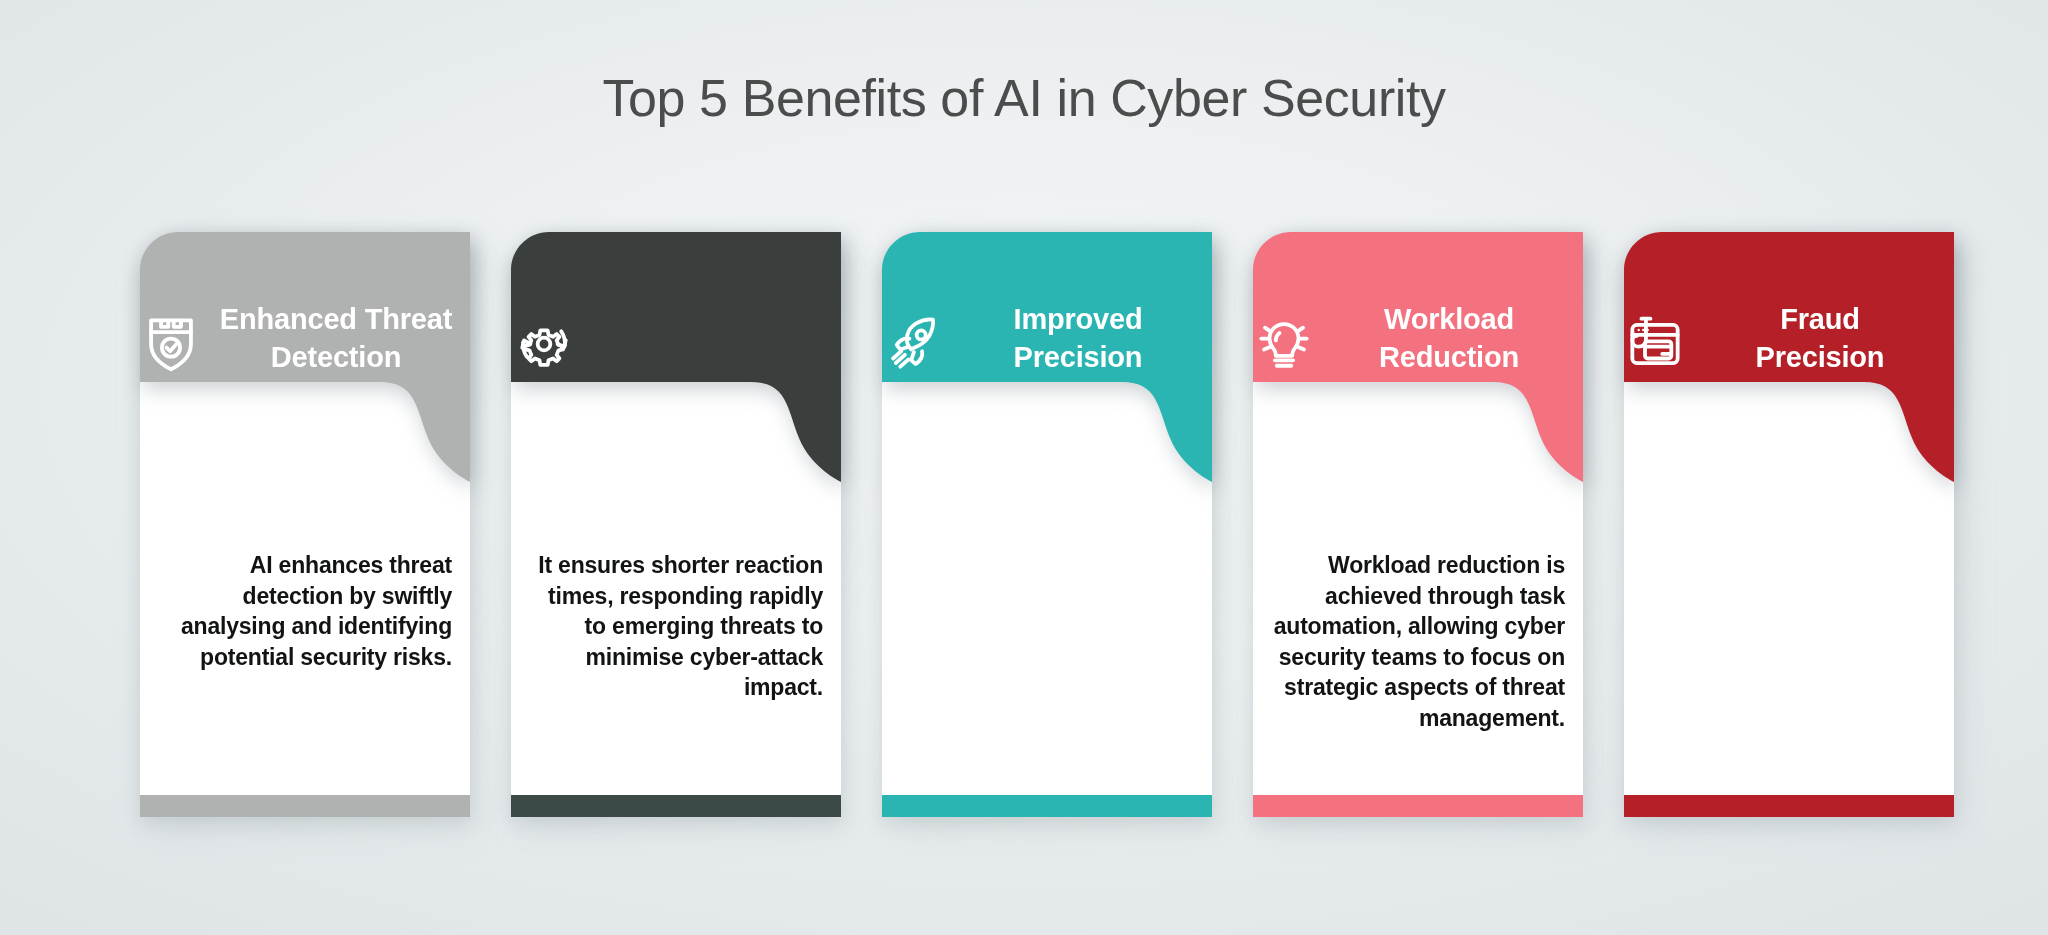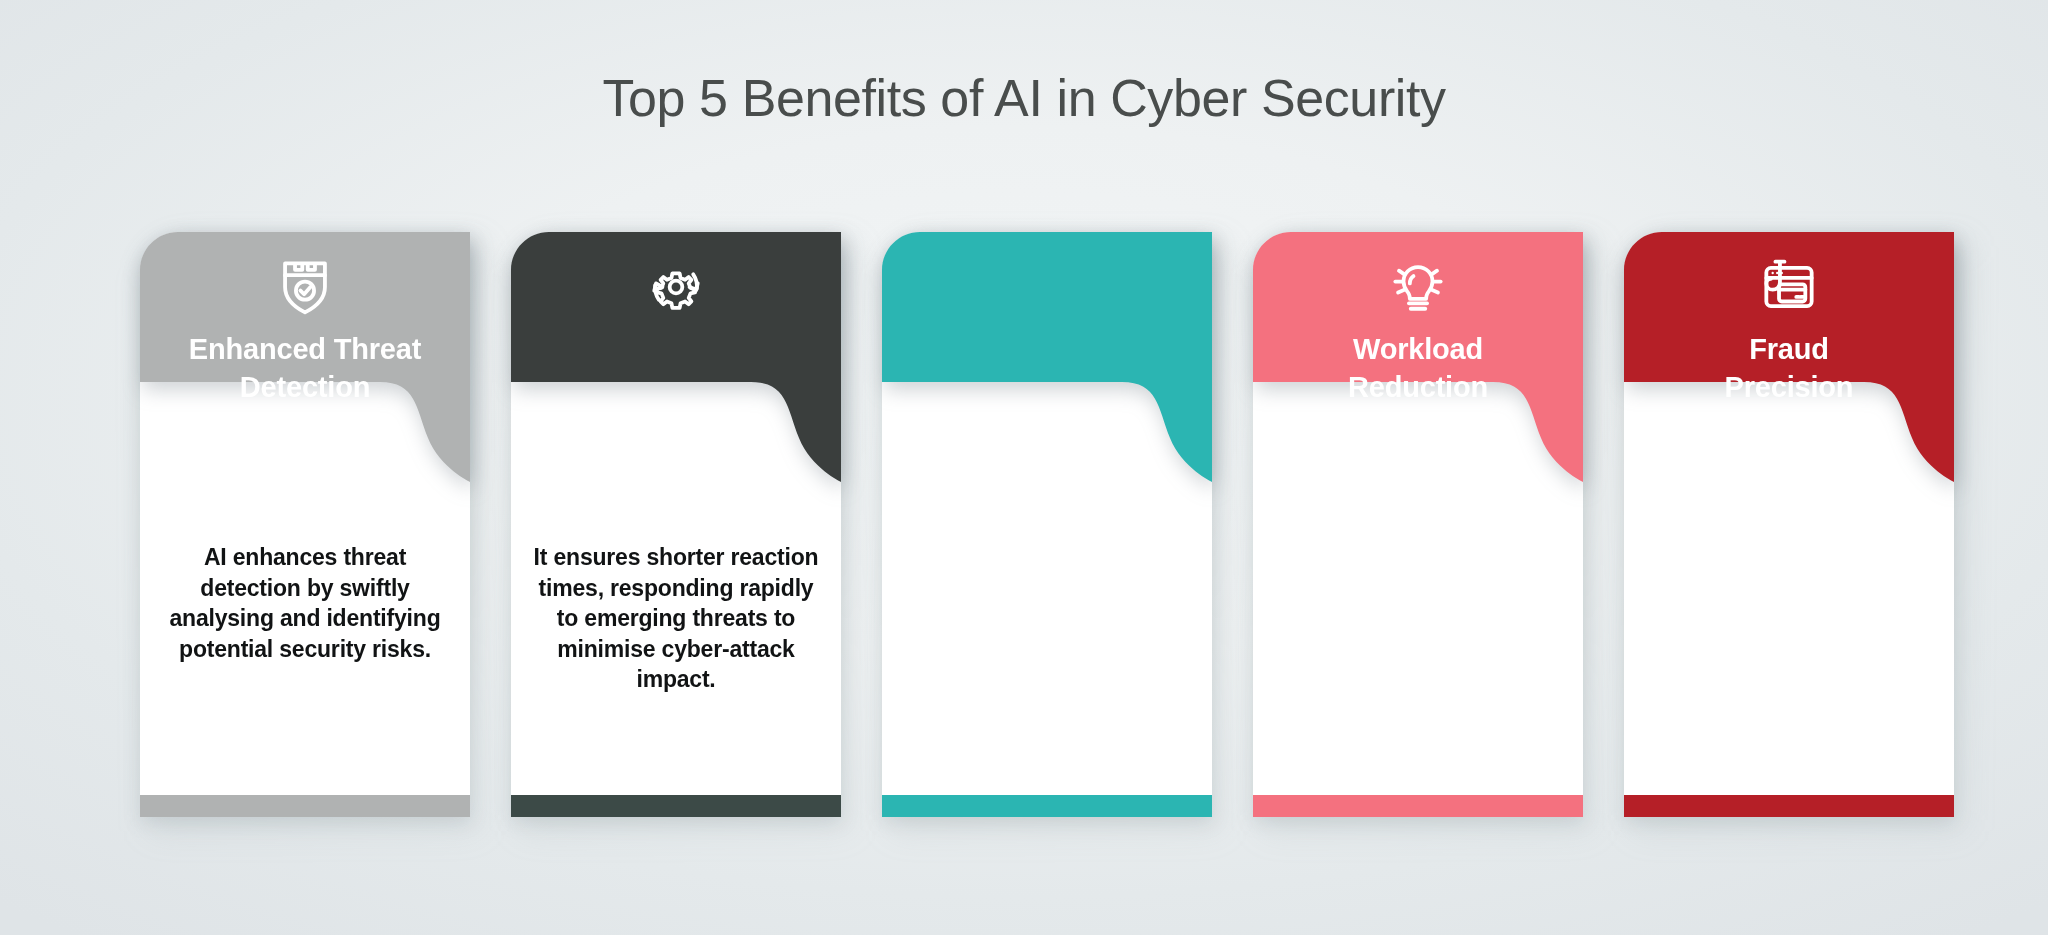--- a/index.html
+++ b/index.html
@@ -98,21 +98,20 @@
 
   
   .header-content {
     position: absolute;
     left: 0;
     top: 0;
     width: 330px;
     height: 200px;
     z-index: 3;
     display: flex;
-    flex-direction: column;
     align-items: center;
     pointer-events: none;
   }
 
   .icon-wrap {
     margin-top: 24px;
     width: 66px;
     height: 62px;
     display: flex;
     align-items: center;
@@ -137,24 +136,24 @@
     line-height: 1.32;
     font-weight: 700;
     letter-spacing: -0.2px;
     white-space: pre-line;
   }
 
   
   .card-desc {
     position: absolute;
     left: 18px;
-    top: 310px;
+    top: 318px;
     width: 294px;
     z-index: 4;
-    text-align: center;
+    text-align: right;
     color: #111314;
     font-size: 23px;
     line-height: 1.33;
     font-weight: 700;
     letter-spacing: -0.2px;
   }
 
   
   .footer-bar {
     position: absolute;
@@ -219,20 +218,35 @@
     <div class="card-desc">It ensures shorter reaction times, responding rapidly to emerging threats to minimise cyber-attack impact.</div>
     <div class="footer-bar" style="background:#3c4a47"></div>
   </div>
       <div class="card">
     <div class="card-shadow"></div>
     <div class="body-panel"></div>
     <div class="header-block">
       <svg viewBox="0 0 330 250" preserveAspectRatio="none">
         <path d="M38 0 H330 V250 C330 250 300 236 288 206 C276 176 276 150 240 150 H0 V38 C0 17 17 0 38 0 Z" fill="#2bb5b2"></path>
       </svg>
+    </div>
+    <div class="header-content">
+      <div class="icon-wrap">
+    <svg viewBox="0 0 64 64" aria-hidden="true">
+      <path d="M30 38 C22 30 24 16 36 9 c9 -5 18 -4 18 -4 s1 9 -4 18 c-7 12 -21 14 -20 15 Z"></path>
+      <circle cx="41" cy="22" r="5"></circle>
+      <path d="M27 35 l-9 3 l-4 -5 c4 -6 9 -8 14 -7"></path>
+      <path d="M33 41 l-3 9 l5 4 c6 -4 8 -9 7 -14"></path>
+      <path d="M23 44 l-10 9"></path>
+      <path d="M27 49 l-9 8"></path>
+      <path d="M19 40 l-9 8"></path>
+    </svg>
+          </div>
+      <div class="card-title">Improved
+Precision</div>
     </div>
     <div class="footer-bar" style="background:#2bb5b2"></div>
   </div>
       <div class="card">
     <div class="card-shadow"></div>
     <div class="body-panel"></div>
     <div class="header-block">
       <svg viewBox="0 0 330 250" preserveAspectRatio="none">
         <path d="M38 0 H330 V250 C330 250 300 236 288 206 C276 176 276 150 240 150 H0 V38 C0 17 17 0 38 0 Z" fill="#f4717f"></path>
       </svg>
@@ -248,20 +262,21 @@
       <path d="M7 26 h7"></path>
       <path d="M10 38 l7 -3"></path>
       <path d="M53 14 l-6 4"></path>
       <path d="M57 26 h-7"></path>
       <path d="M54 38 l-7 -3"></path>
     </svg>
           </div>
       <div class="card-title">Workload
 Reduction</div>
     </div>
+    <div class="card-desc">Workload reduction is achieved through task automation, allowing cyber security teams to focus on strategic aspects of threat management.</div>
     <div class="footer-bar" style="background:#f4717f"></div>
   </div>
       <div class="card">
     <div class="card-shadow"></div>
     <div class="body-panel"></div>
     <div class="header-block">
       <svg viewBox="0 0 330 250" preserveAspectRatio="none">
         <path d="M38 0 H330 V250 C330 250 300 236 288 206 C276 176 276 150 240 150 H0 V38 C0 17 17 0 38 0 Z" fill="#b51f27"></path>
       </svg>
     </div>

